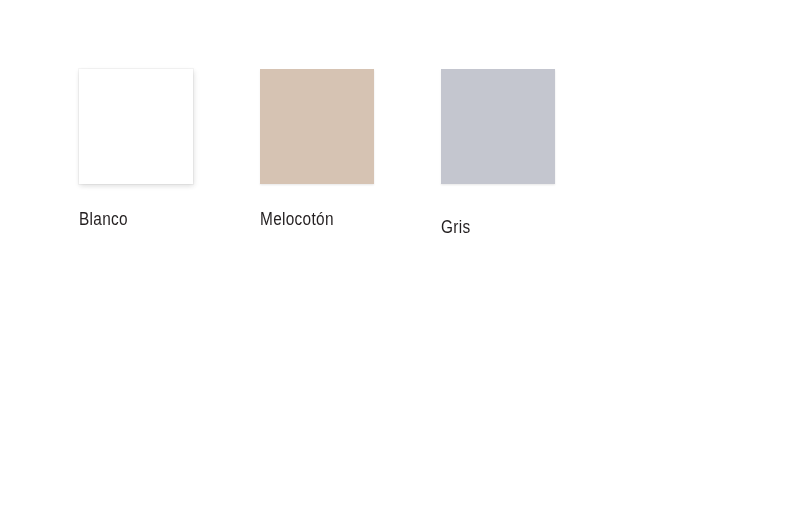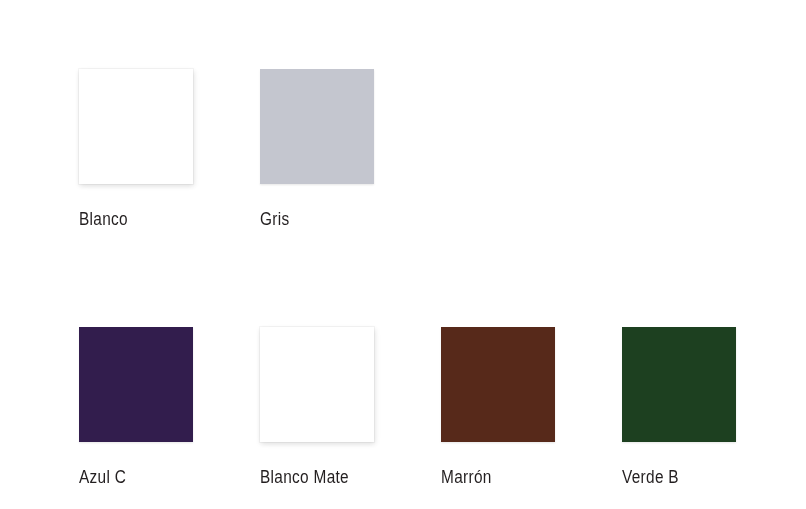--- a/index.html
+++ b/index.html
@@ -39,20 +39,21 @@
   .swatch-cell {
     width: 114px;
     margin-right: 67px;
     display: flex;
     flex-direction: column;
     align-items: flex-start;
   }
 
   .swatch-cell:last-child {
     margin-right: 0;
+    gap: 8px;
   }
 
   .swatch-chip {
     width: 114px;
     height: 115px;
     box-sizing: border-box;
     position: relative;
   }
 
   
@@ -88,46 +89,27 @@
 
 <div id="swatch-grid">
 
   <div class="swatch-row row-1">
 
     <div class="swatch-cell">
       <div class="swatch-chip light" style="background-color: rgb(255, 255, 255);"></div>
       <div class="swatch-label">Blanco</div>
     </div>
 
+    <div class="swatch-cell">
+      <div class="swatch-chip solid" style="background-color: rgb(214, 195, 179);"></div>
+      <div class="swatch-label">Melocotón</div>
+    </div>
 
 
     <div class="swatch-cell">
       <div class="swatch-chip solid" style="background-color: rgb(196, 198, 207);"></div>
       <div class="swatch-label">Gris</div>
     </div>
 
   </div>
 
-  <div class="swatch-row row-2">
-
-    <div class="swatch-cell">
-      <div class="swatch-chip solid" style="background-color: rgb(50, 29, 77);"></div>
-      <div class="swatch-label">Azul C</div>
-    </div>
-
-    <div class="swatch-cell">
-      <div class="swatch-chip light" style="background-color: rgb(255, 255, 255);"></div>
-      <div class="swatch-label">Blanco Mate</div>
-    </div>
-
-    <div class="swatch-cell">
-      <div class="swatch-chip solid" style="background-color: rgb(87, 41, 26);"></div>
-      <div class="swatch-label">Marrón</div>
-    </div>
-
-    <div class="swatch-cell">
-      <div class="swatch-chip solid" style="background-color: rgb(29, 64, 32);"></div>
-      <div class="swatch-label">Verde B</div>
-    </div>
-
-  </div>
 
 </div>
 
 </body></html>

